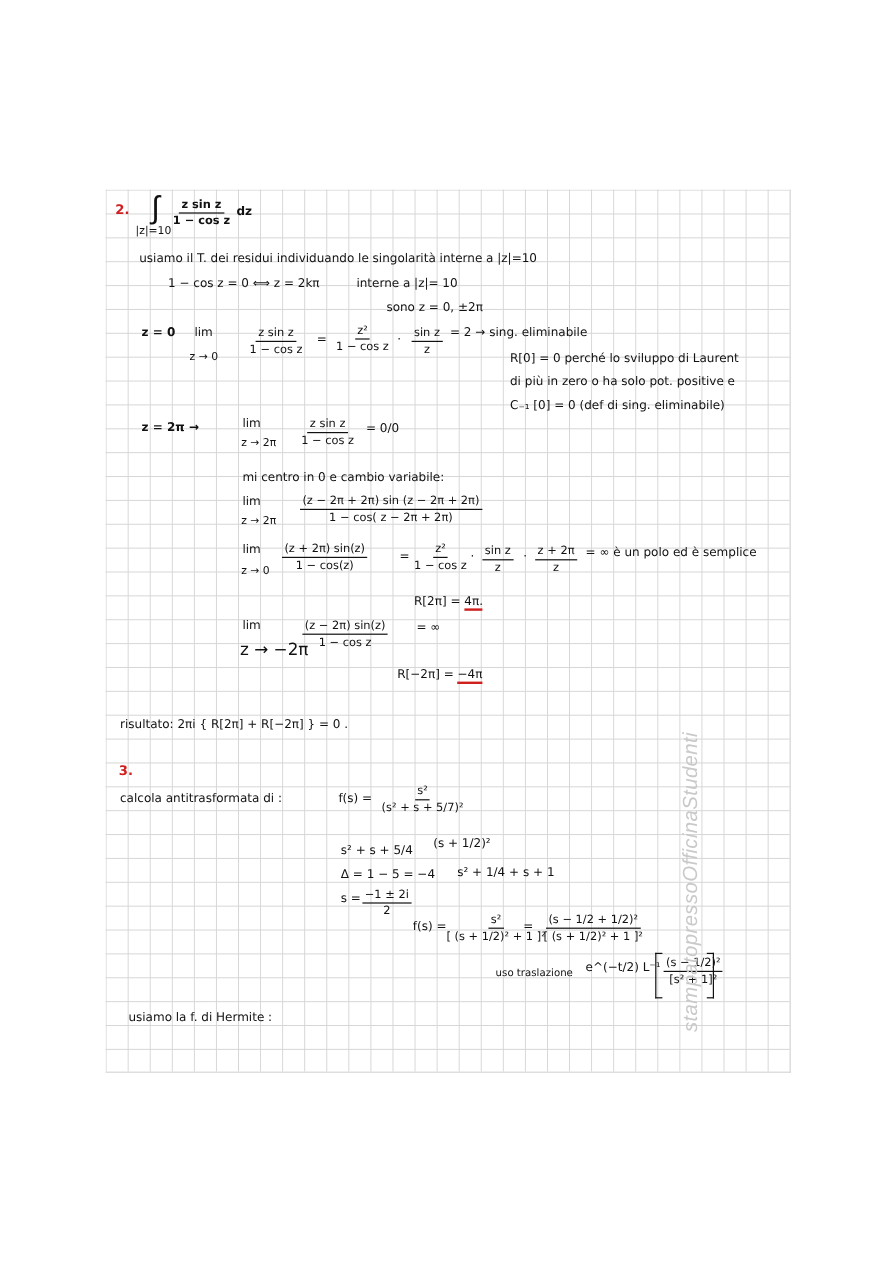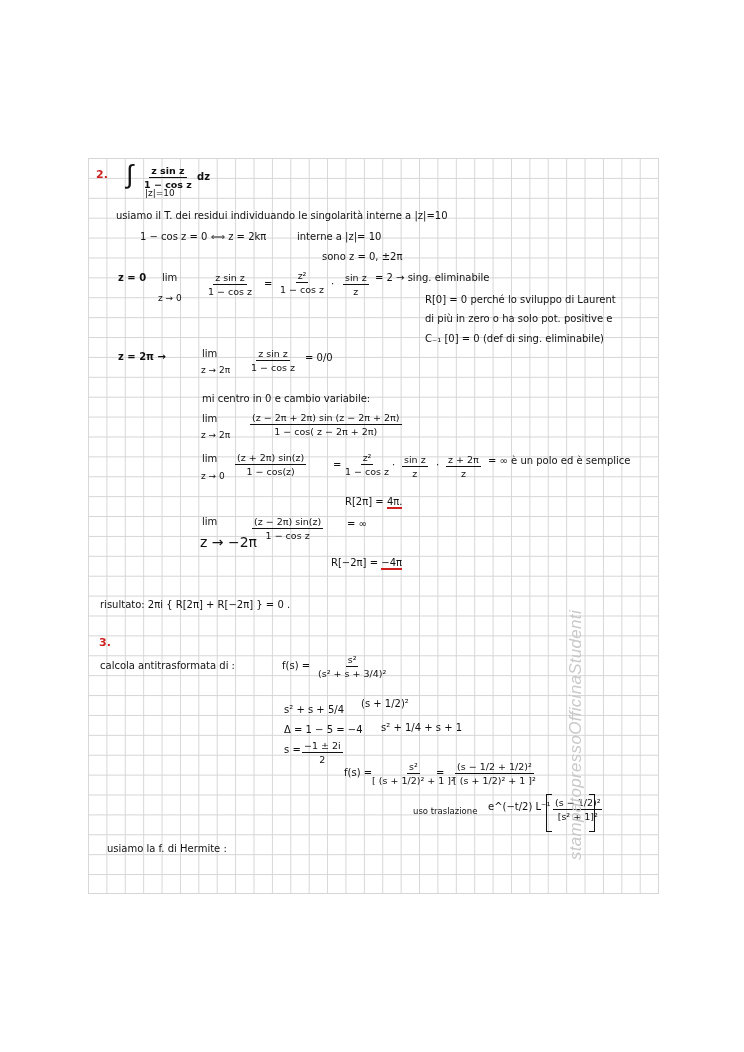--- a/index.html
+++ b/index.html
@@ -34,21 +34,21 @@
 
 <div class="grid"></div>
 
 <div class="t red" style="left:96px;top:169px;font-size:11px;">2.</div>
 <div class="integral" style="left:126px;top:161px;">∫</div>
 <div class="frac" style="left:144px;top:165px;">
   <span class="num b">z sin z</span>
   <span class="den b">1 − cos z</span>
 </div>
 <div class="t b" style="left:197px;top:171px;">dz</div>
-<div class="t" style="left:113px;top:187px;font-size:9px;margin-left:32px;">|z|=10</div>
+<div class="t" style="left:113px;top:187px;font-size:9px;">|z|=10</div>
 
 <div class="t" style="left:116px;top:210px;">usiamo il T. dei residui individuando le singolarità interne a |z|=10</div>
 <div class="t" style="left:140px;top:231px;">1 − cos z = 0 ⟺ z = 2kπ</div>
 <div class="t" style="left:297px;top:231px;">interne a |z|= 10</div>
 <div class="t" style="left:322px;top:251px;">sono z = 0, ±2π</div>
 
 <div class="t b" style="left:118px;top:272px;">z = 0</div>
 <div class="t" style="left:162px;top:272px;">lim</div>
 <div class="t" style="left:158px;top:292px;font-size:9px;">z → 0</div>
 <div class="frac" style="left:208px;top:272px;">
@@ -130,21 +130,21 @@
   <span class="u-red">−4π</span>
 </div>
 
 <div class="t" style="left:100px;top:599px;">risultato:   2πi { R[2π] + R[−2π] } = 0 .</div>
 
 <div class="t red" style="left:99px;top:637px;font-size:11px;">3.</div>
 <div class="t" style="left:100px;top:660px;">calcola antitrasformata di :</div>
 <div class="t" style="left:282px;top:660px;">f(s) =</div>
 <div class="frac" style="left:318px;top:654px;">
   <span class="num">s²</span>
-  <span class="den">(s² + s + 3/4)²</span>
+  <span class="den">(s² + s + 5/7)²</span>
 </div>
 
 <div class="t" style="left:284px;top:704px;">s² + s + 5/4</div>
 <div class="t" style="left:361px;top:698px;">(s + 1/2)²</div>
 <div class="t" style="left:284px;top:724px;">Δ = 1 − 5 = −4</div>
 <div class="t" style="left:381px;top:722px;">s² + 1/4 + s + 1</div>
 <div class="t" style="left:284px;top:744px;">s =</div>
 <div class="frac" style="left:302px;top:740px;">
   <span class="num">−1 ± 2i</span>
   <span class="den">2</span>

